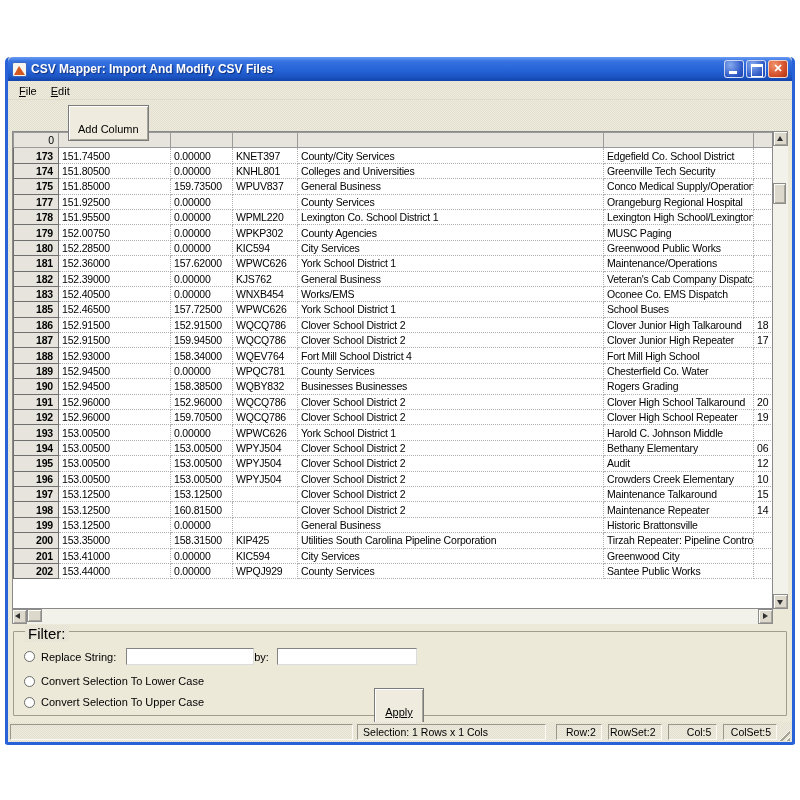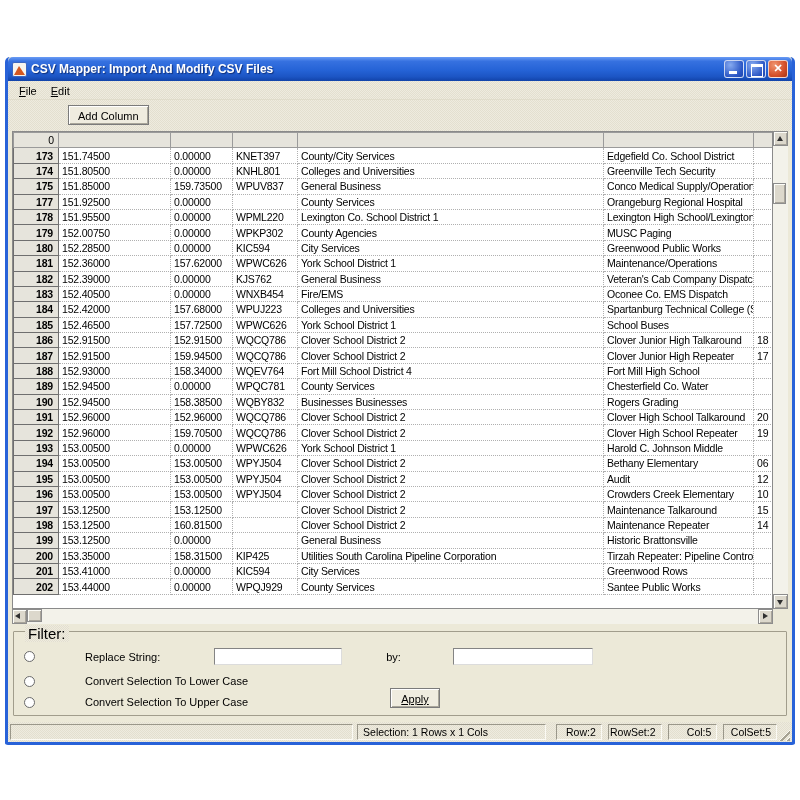--- a/index.html
+++ b/index.html
@@ -29,21 +29,21 @@
   
   .menubar { height:19px; display:flex; align-items:flex-end; padding-left:4px; border-bottom:1px solid #e0dccb; }
   .menu-item { font-size:11px; color:#000; padding:2px 7px; }
   .menu-item u { text-decoration:underline; }
   
   .toolbar { height:31px; position:relative; }
   .btn {
     font-family:"Liberation Sans", sans-serif; font-size:11px; color:#000;
     background:#efecdf; border:1px solid #7b7b7b;
     box-shadow: inset 1px 1px 0 #ffffff, inset -1px -1px 0 #a9a69a;
-    padding:4px 9px; height:20px;
+    padding:17px 9px; height:20px;
   }
   .add-column-btn { position:absolute; left:60px; top:5px; }
   
   .grid-area { display:flex; margin:0 4px; height:478px; }
   .grid-wrap { width:761px; height:478px; overflow:hidden; border:1px solid #8a8a8a; background:#fff; }
   table.grid { border-collapse:collapse; table-layout:fixed; width:761px; font-size:10.5px; letter-spacing:-0.2px; }
   col.c0{width:45px} col.c1{width:112px} col.c2{width:62px} col.c3{width:65px} col.c4{width:306px} col.c5{width:150px} col.c6{width:21px}
   table.grid tr { height:15.4px; }
   table.grid th {
     height:15px; font-weight:normal; font-size:10.5px; text-align:right; padding:0 4px;
@@ -70,25 +70,25 @@
   .vtrack { flex:1; position:relative; }
   .vthumb { position:absolute; left:0; top:37px; width:13px; height:21px; background:#dcd8cc; border:1px solid #8d8d8d;
     box-shadow: inset 1px 1px 0 #fdfdf8, inset -1px -1px 0 #a8a49a; }
   .htrack { flex:1; position:relative; }
   .hthumb { position:absolute; left:0; top:0; width:15px; height:13px; background:#dcd8cc; border:1px solid #8d8d8d;
     box-shadow: inset 1px 1px 0 #fdfdf8, inset -1px -1px 0 #a8a49a; }
   
   .filterbox { position:relative; margin:7px 5px 0 5px; height:85px; border:1px solid #a19d8c; border-radius:1px; }
   .filter-legend { position:absolute; left:11px; top:-7px; font-size:15px; padding:0 3px;
     background-image:conic-gradient(#eeebdf 25%, #e3dfcf 0 50%, #eeebdf 0 75%, #e3dfcf 0); background-size:2px 2px; }
-  .frow { position:absolute; display:flex; align-items:center; font-size:11px;gap:44px; }
+  .frow { position:absolute; display:flex; align-items:center; font-size:11px; }
   .radio { width:11px; height:11px; border-radius:50%; background:#fff; border:1px solid #6a6a6a; margin-right:6px; flex:none; }
   .txt { height:17px; background:#fff; border:1px solid #848484; border-bottom-color:#dcdcdc; border-right-color:#dcdcdc;
     font-family:"Liberation Sans", sans-serif; font-size:11px; padding:0 3px; }
-  .apply-btn { position:absolute; left:376px; top:56px; width:50px;text-decoration:underline; }
+  .apply-btn { position:absolute; left:360px; top:56px; width:50px;text-decoration:underline; }
   
   .statusbar { position:absolute; left:0; bottom:0; width:784px; height:20px; display:flex; align-items:center; padding:1px 2px; }
   .scell { height:16px; font-size:10.5px; border:1px solid; border-color:#9a978a #fbfaf4 #fbfaf4 #9a978a;
     display:flex; align-items:center; padding:0 5px; white-space:nowrap; overflow:hidden; }
   .scell.right { justify-content:flex-end; }
   .grip { margin-left:auto; width:13px; height:13px; align-self:flex-end;
     background:repeating-linear-gradient(135deg,#fbfaf4 0 1px,#a8a494 1px 3px,transparent 3px 5px);
     clip-path:polygon(100% 0, 100% 100%, 0 100%); }
 </style>
 </head>
@@ -218,31 +218,22 @@
               <td>KJS762</td>
               <td>General Business</td>
               <td>Veteran's Cab Company Dispatc</td>
               <td></td>
             </tr>
             <tr>
               <td>183</td>
               <td>152.40500</td>
               <td>0.00000</td>
               <td>WNXB454</td>
-              <td>Fire/EMS</td>
+              <td>Works/EMS</td>
               <td>Oconee Co. EMS Dispatch</td>
-              <td></td>
-            </tr>
-            <tr>
-              <td>184</td>
-              <td>152.42000</td>
-              <td>157.68000</td>
-              <td>WPUJ223</td>
-              <td>Colleges and Universities</td>
-              <td>Spartanburg Technical College (S</td>
               <td></td>
             </tr>
             <tr>
               <td>185</td>
               <td>152.46500</td>
               <td>157.72500</td>
               <td>WPWC626</td>
               <td>York School District 1</td>
               <td>School Buses</td>
               <td></td>
@@ -381,21 +372,21 @@
               <td>Utilities South Carolina Pipeline Corporation</td>
               <td>Tirzah Repeater: Pipeline Control</td>
               <td></td>
             </tr>
             <tr>
               <td>201</td>
               <td>153.41000</td>
               <td>0.00000</td>
               <td>KIC594</td>
               <td>City Services</td>
-              <td>Greenwood Rows</td>
+              <td>Greenwood City</td>
               <td></td>
             </tr>
             <tr>
               <td>202</td>
               <td>153.44000</td>
               <td>0.00000</td>
               <td>WPQJ929</td>
               <td>County Services</td>
               <td>Santee Public Works</td>
               <td></td>

